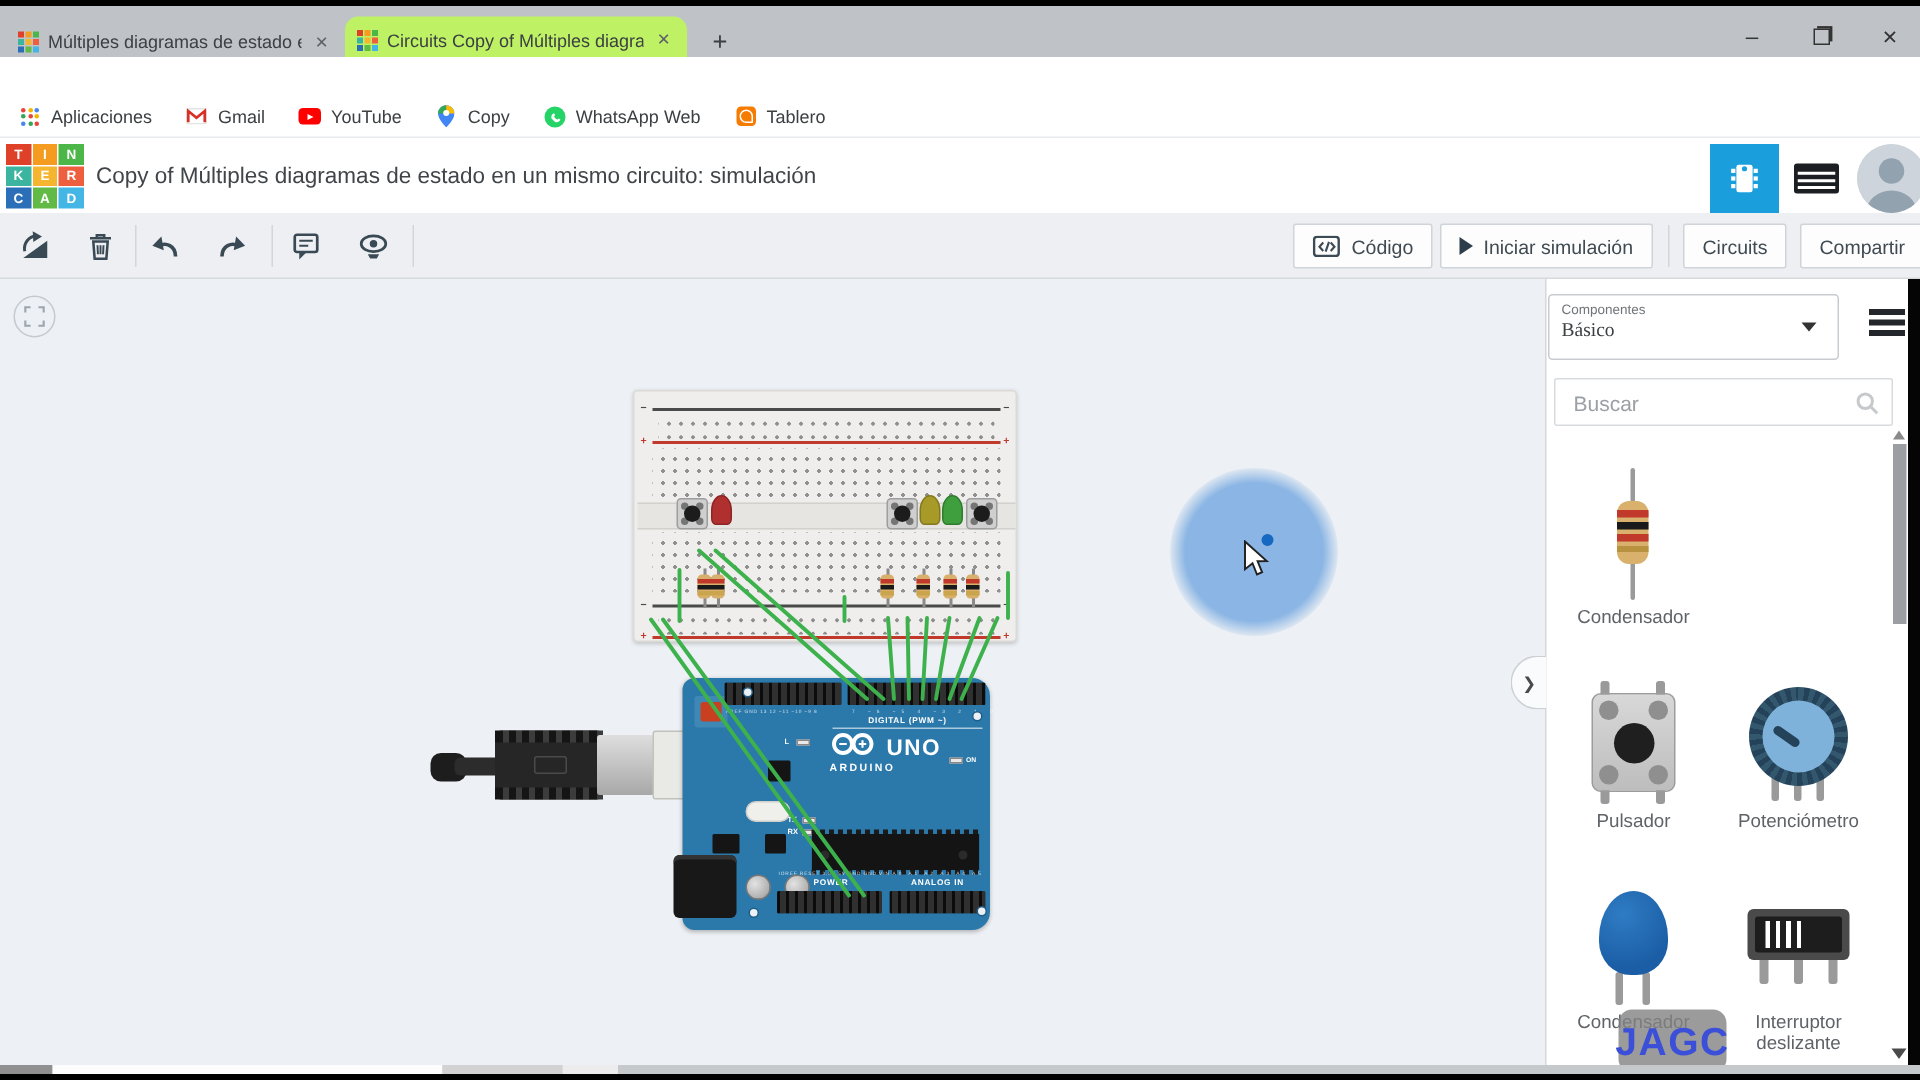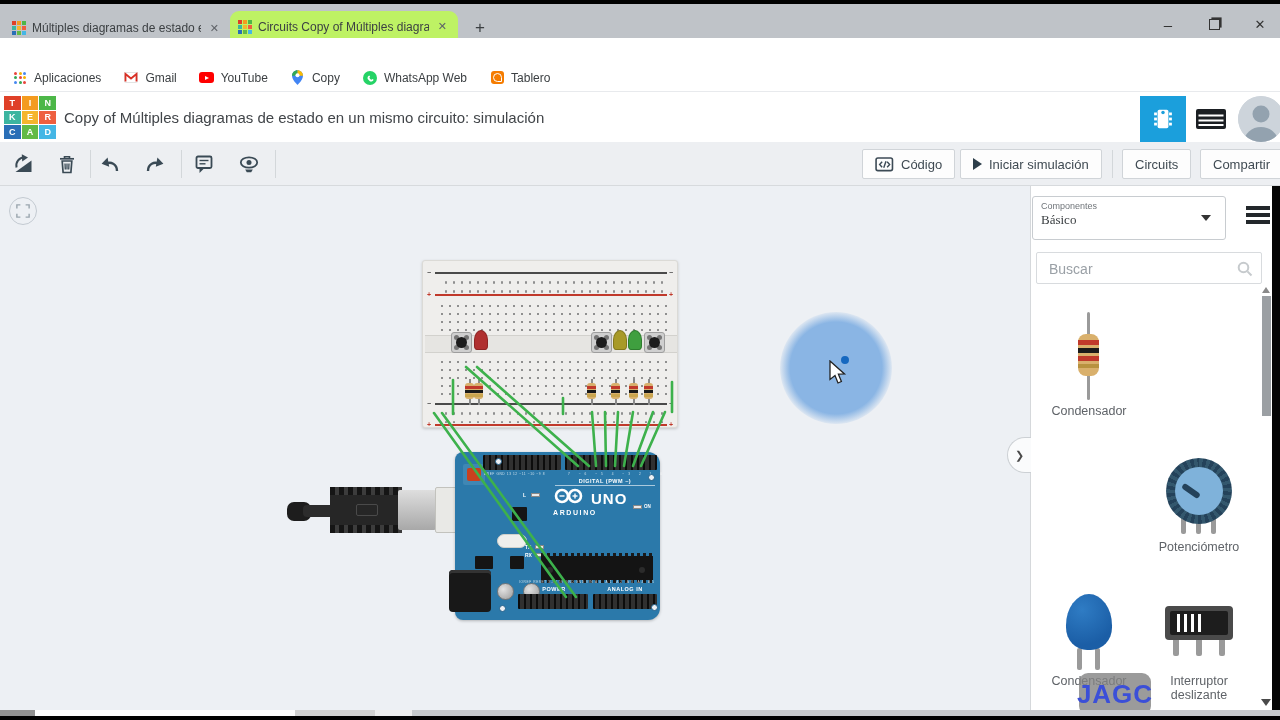--- a/index.html
+++ b/index.html
@@ -536,20 +536,34 @@
     <div class="a" style="left:29px;top:22px;width:21px;height:42px;background:#d9b06c;border-radius:8px;">
       <div class="a" style="left:0;top:6px;width:21px;height:5px;background:#c0392b;"></div>
       <div class="a" style="left:0;top:14px;width:21px;height:5px;background:#1a1a1a;"></div>
       <div class="a" style="left:0;top:22px;width:21px;height:5px;background:#c0392b;"></div>
       <div class="a" style="left:0;top:30px;width:21px;height:4px;background:#b8923f;"></div>
     </div>
     <div class="a complabel" style="left:-10px;top:92px;width:100px;">Condensador</div>
   </div>
 
 
+  <div class="a" style="left:1049px;top:452px;width:80px;height:104px;cursor:pointer;">
+    <div class="leg" style="left:18px;top:2px;width:6px;height:12px;"></div>
+    <div class="leg" style="left:55px;top:2px;width:6px;height:12px;"></div>
+    <div class="leg" style="left:18px;top:72px;width:6px;height:12px;"></div>
+    <div class="leg" style="left:55px;top:72px;width:6px;height:12px;"></div>
+    <div class="a" style="left:12px;top:10px;width:56px;height:66px;background:linear-gradient(#d8d8d8,#bdbdbd);border:1px solid #9c9c9c;border-radius:6px;">
+      <div class="a" style="left:4px;top:4px;width:13px;height:13px;border-radius:50%;background:#8f8f8f;"></div>
+      <div class="a" style="right:4px;top:4px;width:13px;height:13px;border-radius:50%;background:#8f8f8f;"></div>
+      <div class="a" style="left:4px;bottom:4px;width:13px;height:13px;border-radius:50%;background:#8f8f8f;"></div>
+      <div class="a" style="right:4px;bottom:4px;width:13px;height:13px;border-radius:50%;background:#8f8f8f;"></div>
+      <div class="a" style="left:14px;top:19px;width:27px;height:27px;border-radius:50%;background:#1f1f1f;"></div>
+    </div>
+    <div class="a complabel" style="left:-10px;top:88px;width:100px;">Pulsador</div>
+  </div>
 
   <div class="a" style="left:1159px;top:452px;width:80px;height:104px;cursor:pointer;">
     <div class="leg" style="left:22px;top:64px;width:5px;height:18px;"></div>
     <div class="leg" style="left:37px;top:64px;width:5px;height:18px;"></div>
     <div class="leg" style="left:52px;top:64px;width:5px;height:18px;"></div>
     <div class="a" style="left:7px;top:6px;width:66px;height:66px;border-radius:50%;background:repeating-conic-gradient(#33576d 0 7deg,#24425a 7deg 14deg);">
       <div class="a" style="left:9px;top:9px;width:48px;height:48px;border-radius:50%;background:#7fb2da;"></div>
       <div class="a" style="left:15px;top:30px;width:20px;height:6px;background:#24425a;border-radius:3px;transform:rotate(35deg);"></div>
     </div>
     <div class="a complabel" style="left:-18px;top:88px;width:116px;">Potenciómetro</div>

